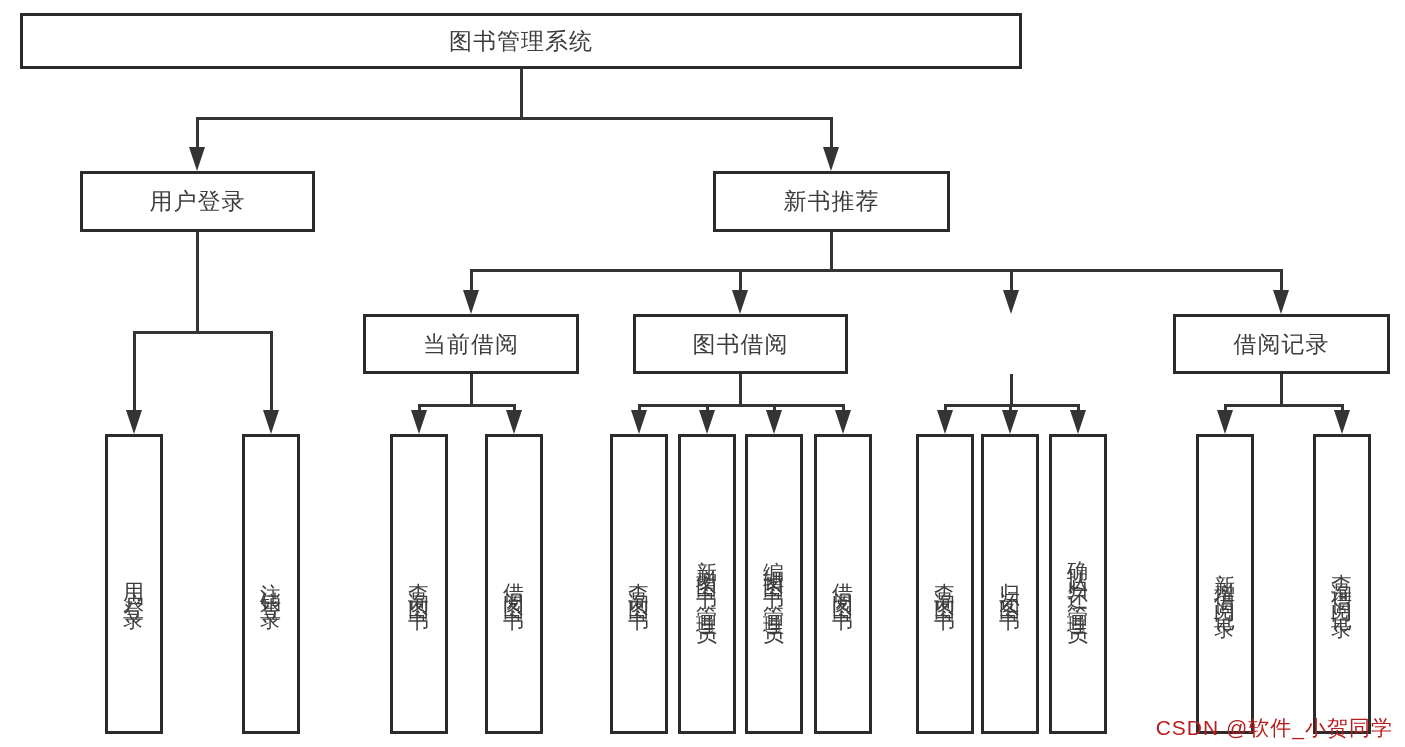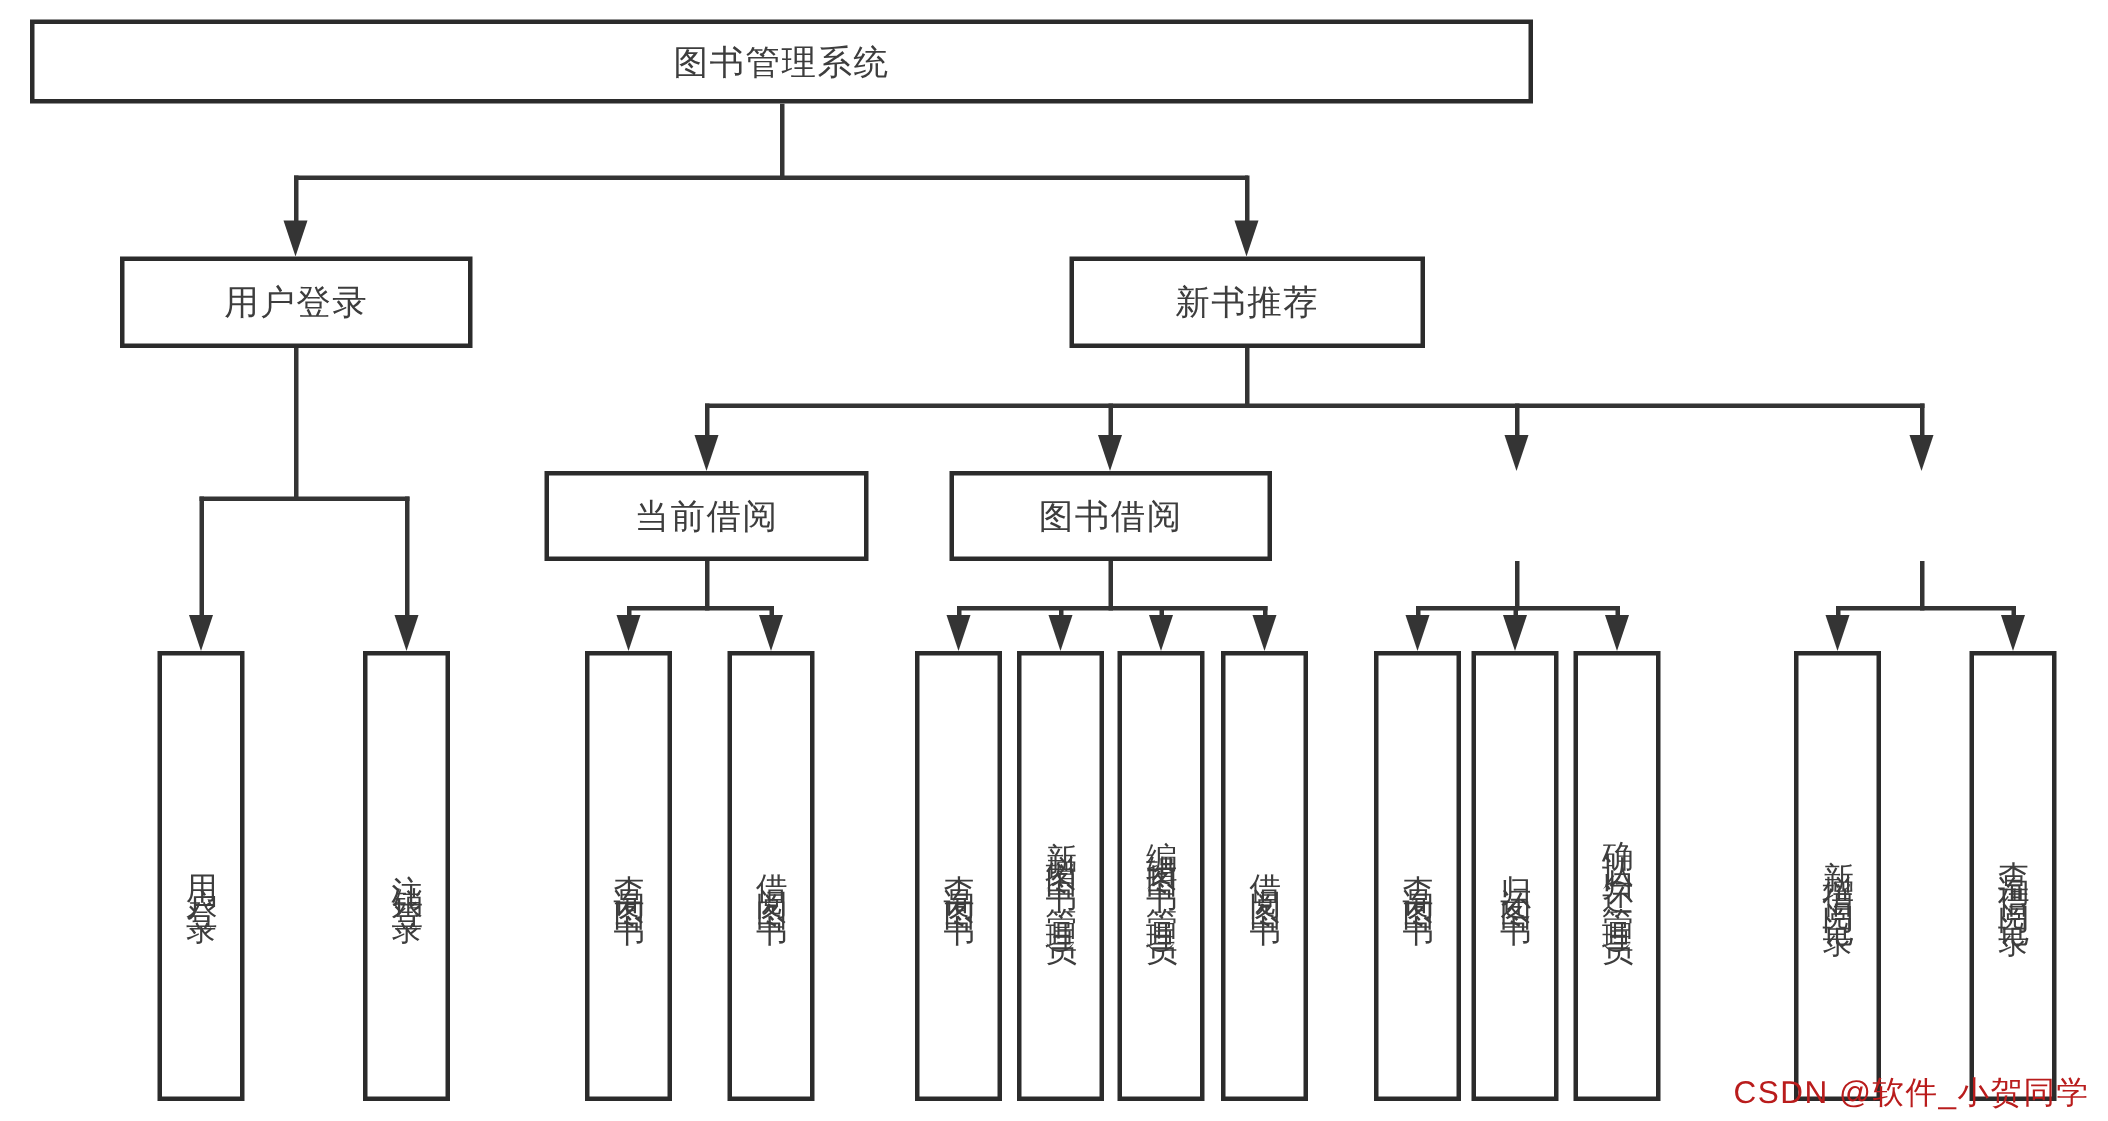--- a/index.html
+++ b/index.html
@@ -90,20 +90,23 @@
   <div class="arrow" style="left:1003px;top:290px;"></div>
   <div class="vline" style="left:1280px;top:269px;height:24px;"></div>
   <div class="arrow" style="left:1273px;top:290px;"></div>
 
   <div class="box" style="left:363px;top:314px;width:216px;height:60px;">
     <span>当前借阅</span>
   </div>
   <div class="box" style="left:633px;top:314px;width:215px;height:60px;">
     <span>图书借阅</span>
   </div>
+  <div class="box" style="left:1173px;top:314px;width:217px;height:60px;">
+    <span>借阅记录</span>
+  </div>
 
   <div class="vline" style="left:470px;top:374px;height:33px;"></div>
   <div class="hline" style="left:418px;top:404px;width:98px;"></div>
   <div class="vline" style="left:418px;top:404px;height:9px;"></div>
   <div class="arrow" style="left:411px;top:410px;"></div>
   <div class="vline" style="left:513px;top:404px;height:9px;"></div>
   <div class="arrow" style="left:506px;top:410px;"></div>
 
   <div class="vline" style="left:739px;top:374px;height:33px;"></div>
   <div class="hline" style="left:638px;top:404px;width:207px;"></div>

